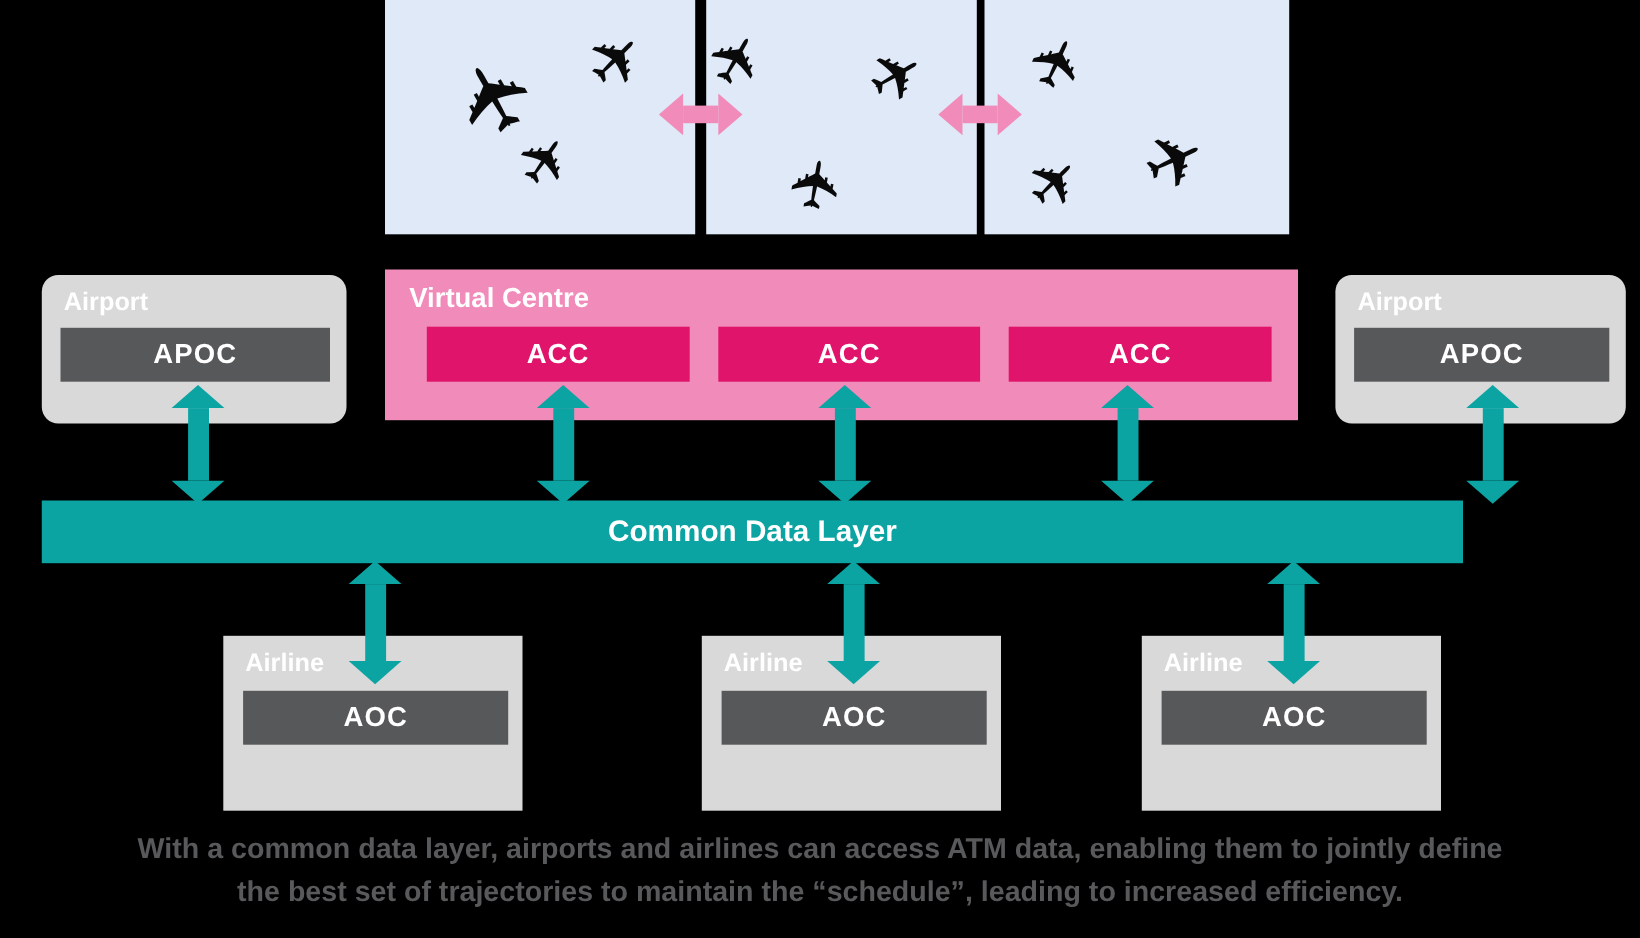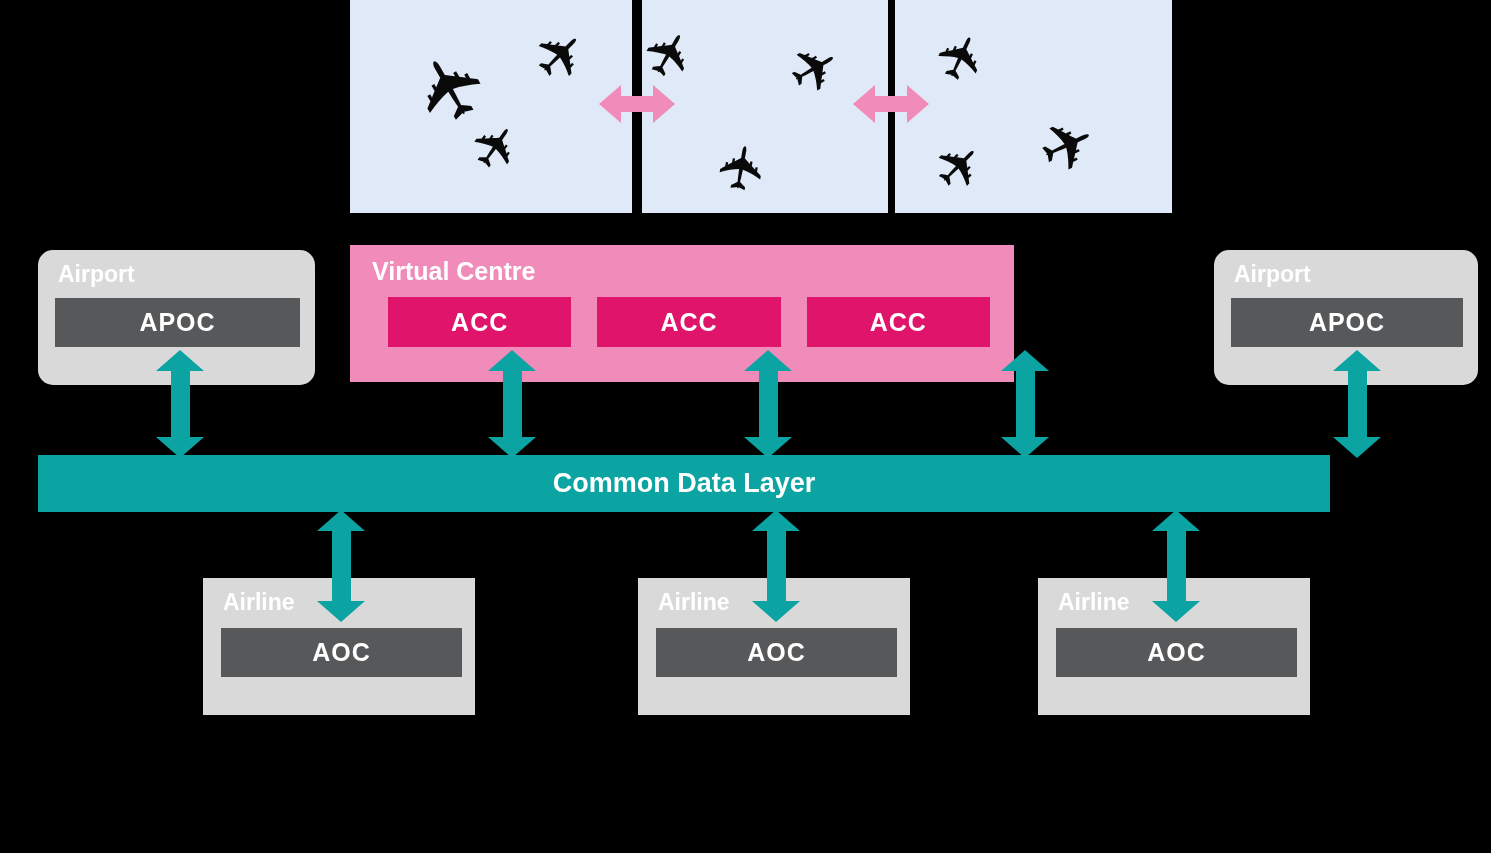--- a/index.html
+++ b/index.html
@@ -28,37 +28,37 @@
   .h-arrow .tri-r{width:0;height:0;border-top:19px solid transparent;border-bottom:19px solid transparent;border-left:22px solid var(--pink);}
   .h-arrow .shaft{height:16px;flex:1;background:var(--pink);}
 
   
   .v-arrow{position:absolute;width:48px;display:flex;flex-direction:column;align-items:center;z-index:6;}
   .v-arrow .tri-u{width:0;height:0;border-left:24px solid transparent;border-right:24px solid transparent;border-bottom:21px solid var(--teal);}
   .v-arrow .tri-d{width:0;height:0;border-left:24px solid transparent;border-right:24px solid transparent;border-top:21px solid var(--teal);}
   .v-arrow .shaft{width:19px;flex:1;background:var(--teal);}
 
   
-  #vc{position:absolute;left:350px;top:245px;width:664px;height:137px;background:var(--pink);z-index:2;text-align:center;}
+  #vc{position:absolute;left:350px;top:245px;width:830px;height:137px;background:var(--pink);z-index:2;text-align:center;}
   #vc .vc-title{position:absolute;left:22px;top:12px;color:#fff;font-size:25px;font-weight:bold;}
   .acc-row{position:absolute;left:38px;right:24px;top:52px;height:50px;display:flex;gap:26px;}
   .acc{flex:1;background:var(--magenta);color:#fff;display:flex;align-items:center;justify-content:center;font-size:25px;font-weight:bold;letter-spacing:1px;}
 
   
   .airport{position:absolute;top:250px;height:135px;background:var(--lgray);z-index:2;border-radius:15px;}
   #ap-left{left:38px;width:277px;}
   #ap-right{left:1214px;width:264px;}
   .outer-title{position:absolute;left:20px;top:11px;color:#fff;font-size:23px;font-weight:bold;}
   .unit-box{position:absolute;left:17px;right:15px;top:48px;height:49px;background:var(--dgray);color:#fff;display:flex;align-items:center;justify-content:center;font-size:25px;font-weight:bold;letter-spacing:1px;}
 
   
   #cdl{position:absolute;left:38px;top:455px;width:1292px;height:57px;background:var(--teal);color:#fff;display:flex;align-items:center;justify-content:center;font-size:27px;font-weight:bold;z-index:2;}
 
   
-  .airline{position:absolute;top:578px;width:272px;height:137px;background:var(--lgray);z-index:2;}
+  .airline{position:absolute;top:578px;width:272px;height:159px;background:var(--lgray);z-index:2;}
   #al1{left:203px;} #al2{left:638px;} #al3{left:1038px;}
   .airline .unit-box{left:18px;right:13px;top:50px;height:49px;text-align:center;}
 
   
   #caption{position:absolute;left:0;right:0;top:752px;text-align:center;color:var(--caption);font-size:26px;font-weight:bold;line-height:1.5;z-index:2;}
 </style>
 </head>
 <body>
 
 <div class="canvas">
@@ -158,15 +158,17 @@
   <div class="airline" id="al2">
     <div class="outer-title">Airline</div>
     <div class="unit-box">AOC</div>
   </div>
   <div class="airline" id="al3">
     <div class="outer-title">Airline</div>
     <div class="unit-box">AOC</div>
   </div>
 
   <div id="caption">
+    <div>With a common data layer, airports and airlines can access ATM data, enabling them to jointly define</div>
+    <div>the best set of trajectories to maintain the “schedule”, leading to increased efficiency.</div>
   </div>
 
 </div>
 
 </body></html>

